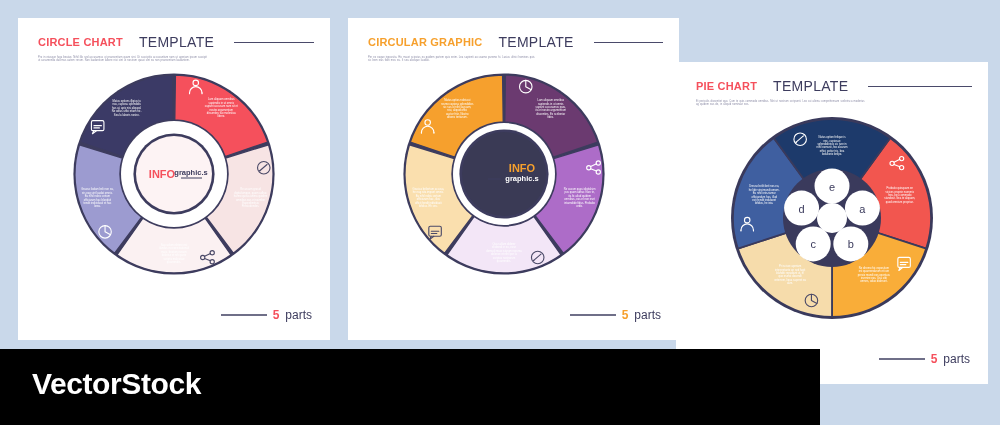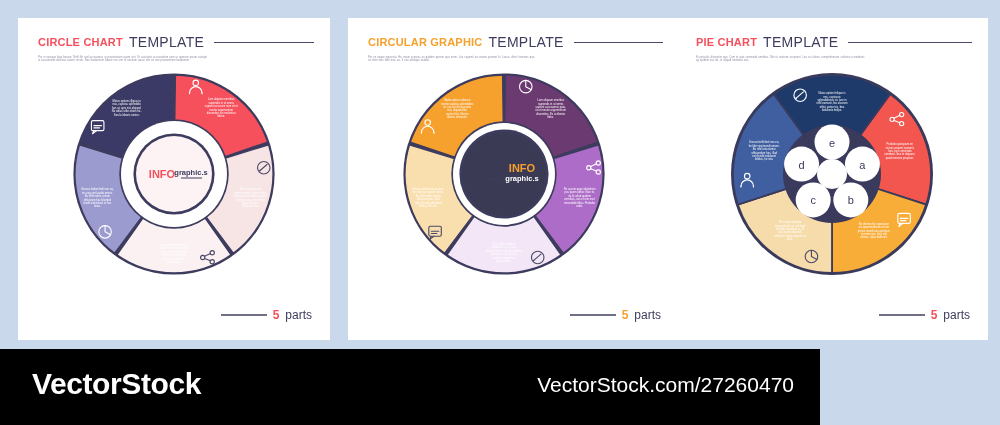--- a/index.html
+++ b/index.html
@@ -9,24 +9,24 @@
     font-family:"Liberation Sans",sans-serif;
   }
   .stage{position:relative;width:1000px;height:425px;}
 
   .panel{
     position:absolute;top:18px;width:312px;height:322px;
     background:#ffffff;
   }
   #panel-1{left:18px;}
   #panel-2{left:348px;padding-left:19px;}
-  #panel-3{left:676px;}
+  #panel-3{left:676px;margin-top:44px;}
 
   .panel-header{position:absolute;left:20px;top:16px;right:16px;}
-  .title-row{display:flex;align-items:center;gap:6px;white-space:nowrap;}
+  .title-row{display:flex;align-items:center;gap:16px;white-space:nowrap;}
   .title-strong{font-weight:bold;font-size:11px;letter-spacing:.2px;}
   .title-light{font-size:14px;color:#3d3c5e;letter-spacing:.3px;}
   .title-rule{flex:1;height:1px;background:#4a4a6a;margin-left:4px;min-width:30px;}
   .subtitle{
     margin-top:6px;width:170px;font-size:2.6px;line-height:3.4px;
     color:#8b8ba5;letter-spacing:.05px;word-spacing:.3px;
   }
 
   .chart-wrap{position:absolute;left:0;top:44px;width:312px;height:230px;}
   .chart-svg{display:block;margin:0 auto;}
@@ -252,16 +252,15 @@
     </div>
     <div class="parts-row">
       <span class="parts-rule"></span>
       <span class="parts-num" id="p3n" style="color: rgb(245, 80, 92);">5</span>
       <span class="parts-label">parts</span>
     </div>
   </div>
 
   <div class="footer">
     <div class="brand">VectorStock</div>
-    <div class="brand-url">VectorStock.com/27260470</div>
   </div>
 
 </div>
 
 </body></html>

